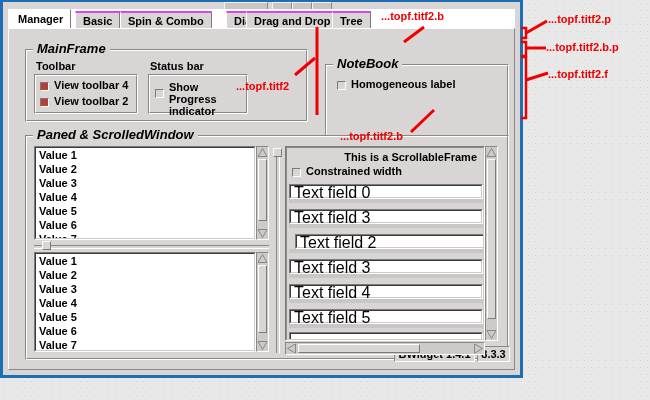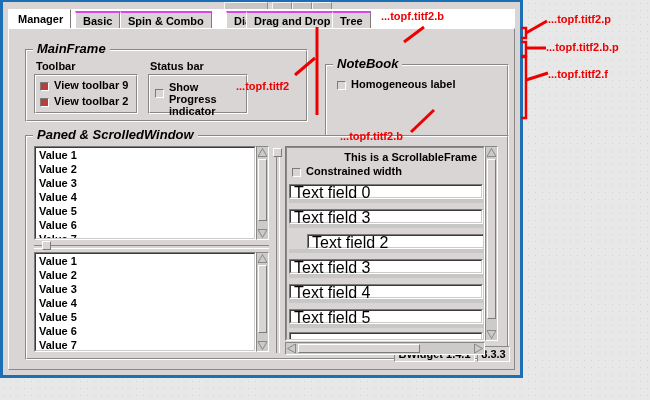--- a/index.html
+++ b/index.html
@@ -207,21 +207,21 @@
         <div class="lf-box2"></div>
         <div class="lf-title">MainFrame</div>
         <div class="lf-content">
 
           <div class="sectlabel" style="left:10px;top:4px;">Toolbar</div>
 
           <div class="groove" style="left:8px;top:18px;width:104px;height:40px;">
             <div class="groove-in"></div>
             <div class="cb" style="left:5px;top:5px;">
               <span class="cbind on"></span>
-              <span class="cblab">View toolbar 9</span>
+              <span class="cblab">View toolbar 4</span>
             </div>
             <div class="cb" style="left:5px;top:21px;align-items:center;">
               <span class="cbind on"></span>
               <span class="cblab">View toolbar 2</span>
             </div>
           </div>
 
           <div class="sectlabel" style="left:124px;top:4px;">Status bar</div>
 
           <div class="groove" style="left:122px;top:18px;width:100px;height:40px;">
@@ -332,21 +332,21 @@
                   <div class="tfield" style="left:2px;top:36px;width:194px;">
                     <div class="tfield-in">Text field 0</div>
                   </div>
                   <div class="tfshadow" style="left:2px;top:51px;width:194px;"></div>
 
                   <div class="tfield" style="left:2px;top:61px;width:194px;">
                     <div class="tfield-in">Text field 3</div>
                   </div>
                   <div class="tfshadow" style="left:2px;top:76px;width:194px;"></div>
 
-                  <div class="tfield" style="left:20px;top:86px;width:194px;">
+                  <div class="tfield" style="left:8px;top:86px;width:194px;">
                     <div class="tfield-in">Text field 2</div>
                   </div>
                   <div class="tfshadow" style="left:2px;top:101px;width:194px;"></div>
 
                   <div class="tfield" style="left:2px;top:111px;width:194px;">
                     <div class="tfield-in">Text field 3</div>
                   </div>
                   <div class="tfshadow" style="left:2px;top:126px;width:194px;"></div>
 
                   <div class="tfield" style="left:2px;top:136px;width:194px;">

